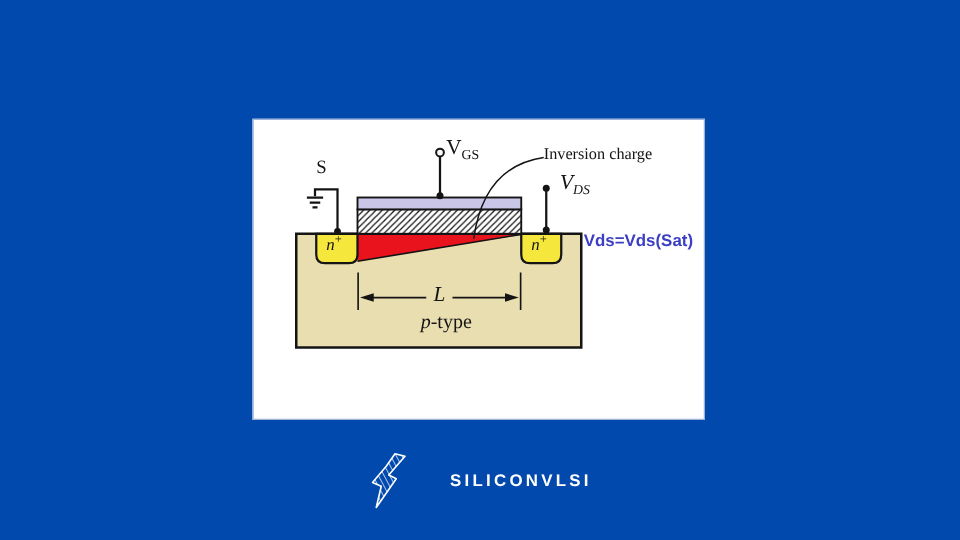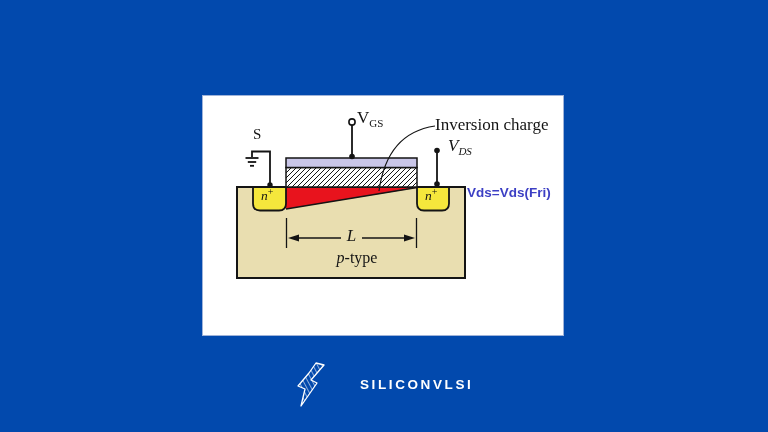--- a/index.html
+++ b/index.html
@@ -12,21 +12,21 @@
     position:absolute;left:202px;top:95px;width:362px;height:241px;
     background:#ffffff;border:1px solid #9fb3d9;box-sizing:border-box;
   }
   .diagram-svg{position:absolute;left:0;top:0;}
   .lbl{position:absolute;color:#141414;white-space:nowrap;line-height:1;}
   .serif{font-family:"Liberation Serif","DejaVu Serif",serif;}
   .s-label{left:50px;top:31px;font-size:15px;}
   .vgs-label{left:154px;top:13px;font-size:17px;}
   .vds-label{left:245px;top:41px;font-size:17px;font-style:italic;}
   .vgs-label sub,.vds-label sub{font-size:11px;line-height:0;}
-  .inv-label{left:232px;top:20px;font-size:17px;}
+  .inv-label{left:232px;top:20px;font-size:13px;}
   .sat-label{
     left:264px;top:90px;font-size:13.5px;font-weight:bold;
     color:#3c3fc4;font-family:"Liberation Sans",sans-serif;
   }
   .nplus-left{left:58px;top:93px;font-size:13.5px;font-style:italic;}
   .nplus-right{left:222px;top:93px;font-size:13.5px;font-style:italic;}
   .nplus-left sup,.nplus-right sup{font-size:10px;line-height:0;font-style:normal;}
   .len-label{left:83px;top:131px;width:131px;text-align:center;font-size:17px;font-style:italic;}
   .ptype-label{left:34px;top:154px;width:240px;text-align:center;font-size:16px;}
   .ptype-label .it{font-style:italic;}
@@ -100,21 +100,21 @@
     </svg>
 
     <div class="lbl serif s-label">S</div>
 
     <div class="lbl serif vgs-label"><span>V</span><sub>GS</sub></div>
 
     <div class="lbl serif inv-label">Inversion charge</div>
 
     <div class="lbl serif vds-label"><span>V</span><sub>DS</sub></div>
 
-    <div class="lbl sat-label">Vds=Vds(Fri)</div>
+    <div class="lbl sat-label">Vds=Vds(Sat)</div>
 
     <div class="lbl serif nplus-left"><span>n</span><sup>+</sup></div>
 
     <div class="lbl serif nplus-right"><span>n</span><sup>+</sup></div>
 
     <div class="lbl serif len-label">L</div>
 
     <div class="lbl serif ptype-label"><span class="it">p</span><span>-type</span></div>
   </div>
 

